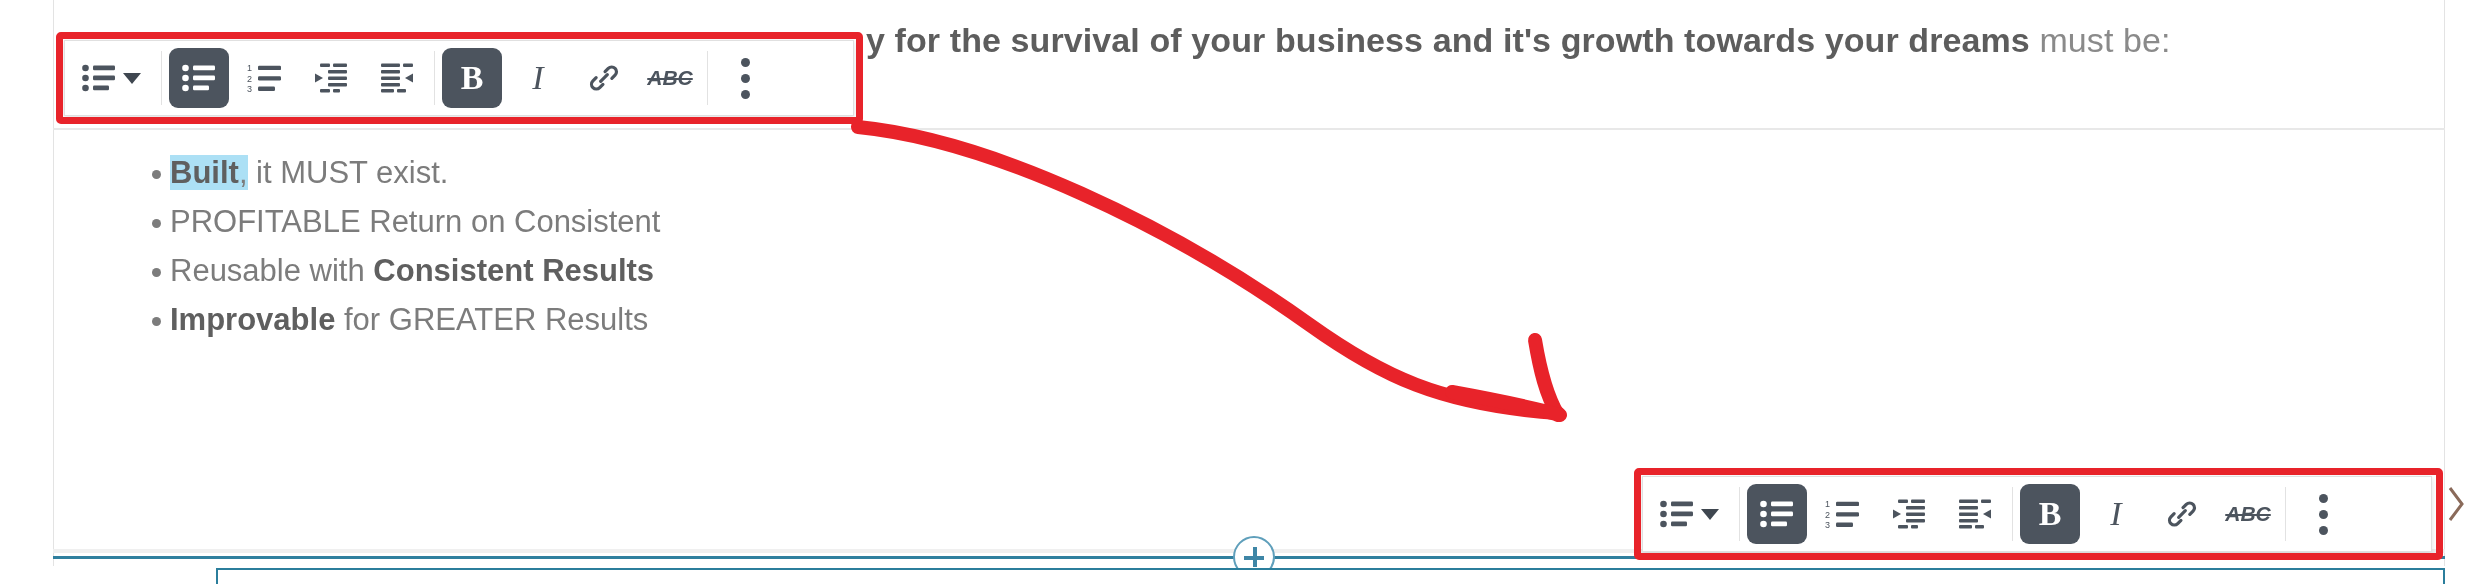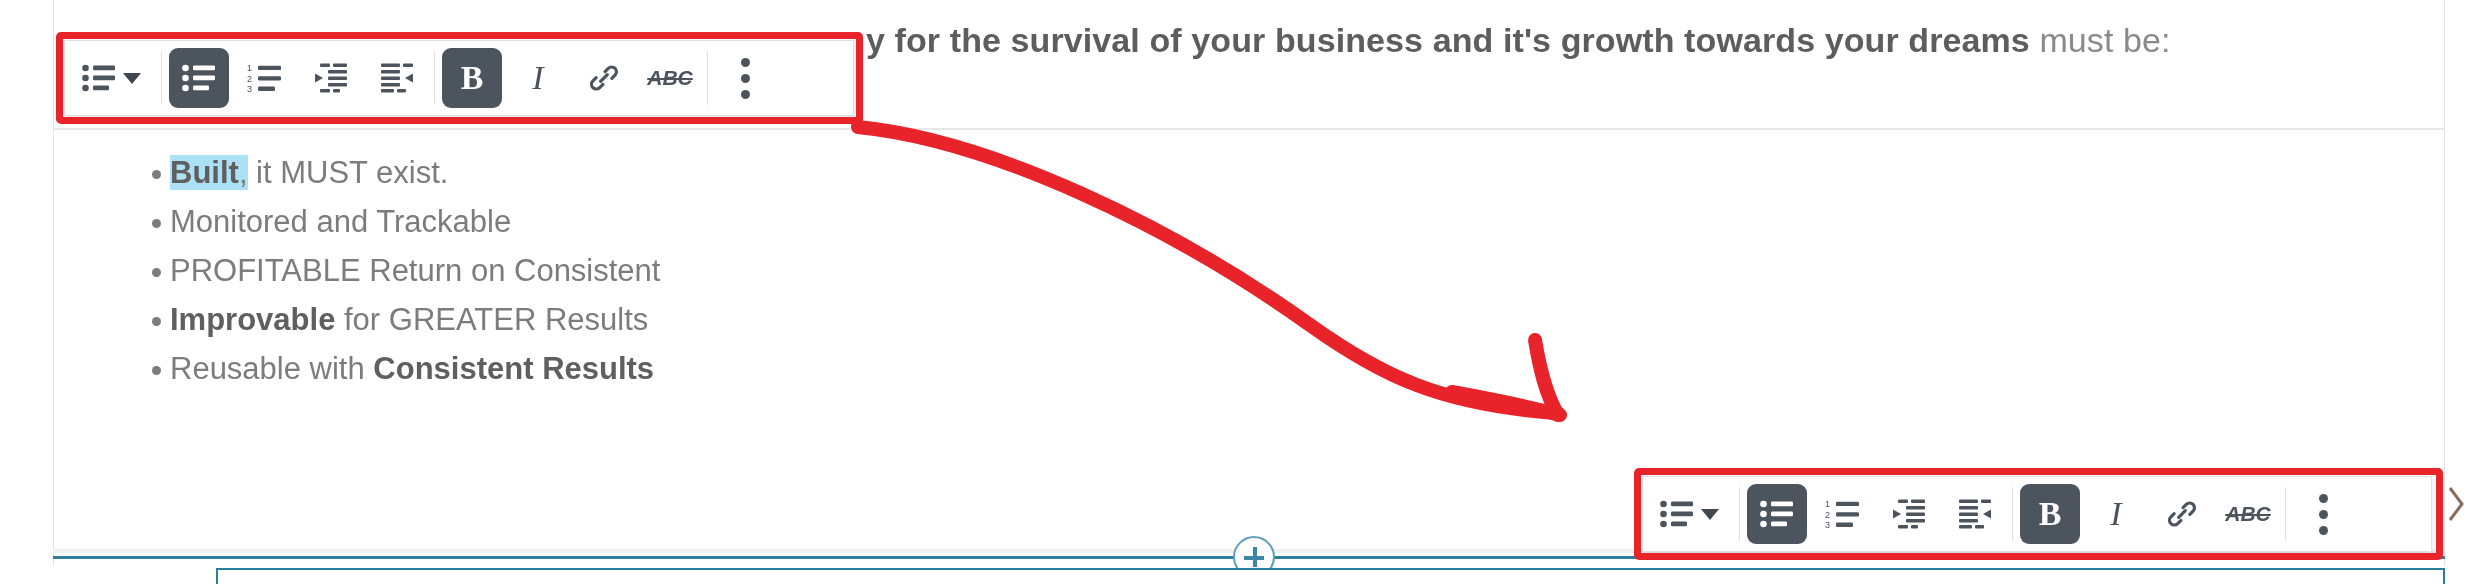--- a/index.html
+++ b/index.html
@@ -184,30 +184,27 @@
 
 <div id="headline">
   <span class="indent"></span><b>y for the survival of your business and it's growth towards your dreams</b><span class="tail"> must be:</span>
 </div>
 
 <ul id="bullet-list">
   <li>
     <b class="sel-highlight"><span>Built</span></b><span class="sel-highlight">,</span><span> it MUST exist.</span>
   </li>
   <li>
-    <span>Monitored and Trackable</span>
-  </li>
-  <li>
     <span>PROFITABLE Return on Consistent</span>
   </li>
   <li>
-    <b>Improvable</b><span> for GREATER Results</span>
+    <span>Reusable with </span><b>Consistent Results</b>
   </li>
   <li>
-    <span>Reusable with </span><b>Consistent Results</b>
+    <b>Improvable</b><span> for GREATER Results</span>
   </li>
 </ul>
 
 <div id="insert-line-soft"></div>
 <div id="insert-line"></div>
 <div id="insert-plus"></div>
 <div id="teal-box"></div>
 
 <svg id="edge-chevron" viewBox="0 0 22 40">
   <path d="M2 4 L14 20 L2 36" fill="none" stroke="#8a6a5a" stroke-width="3"></path>

